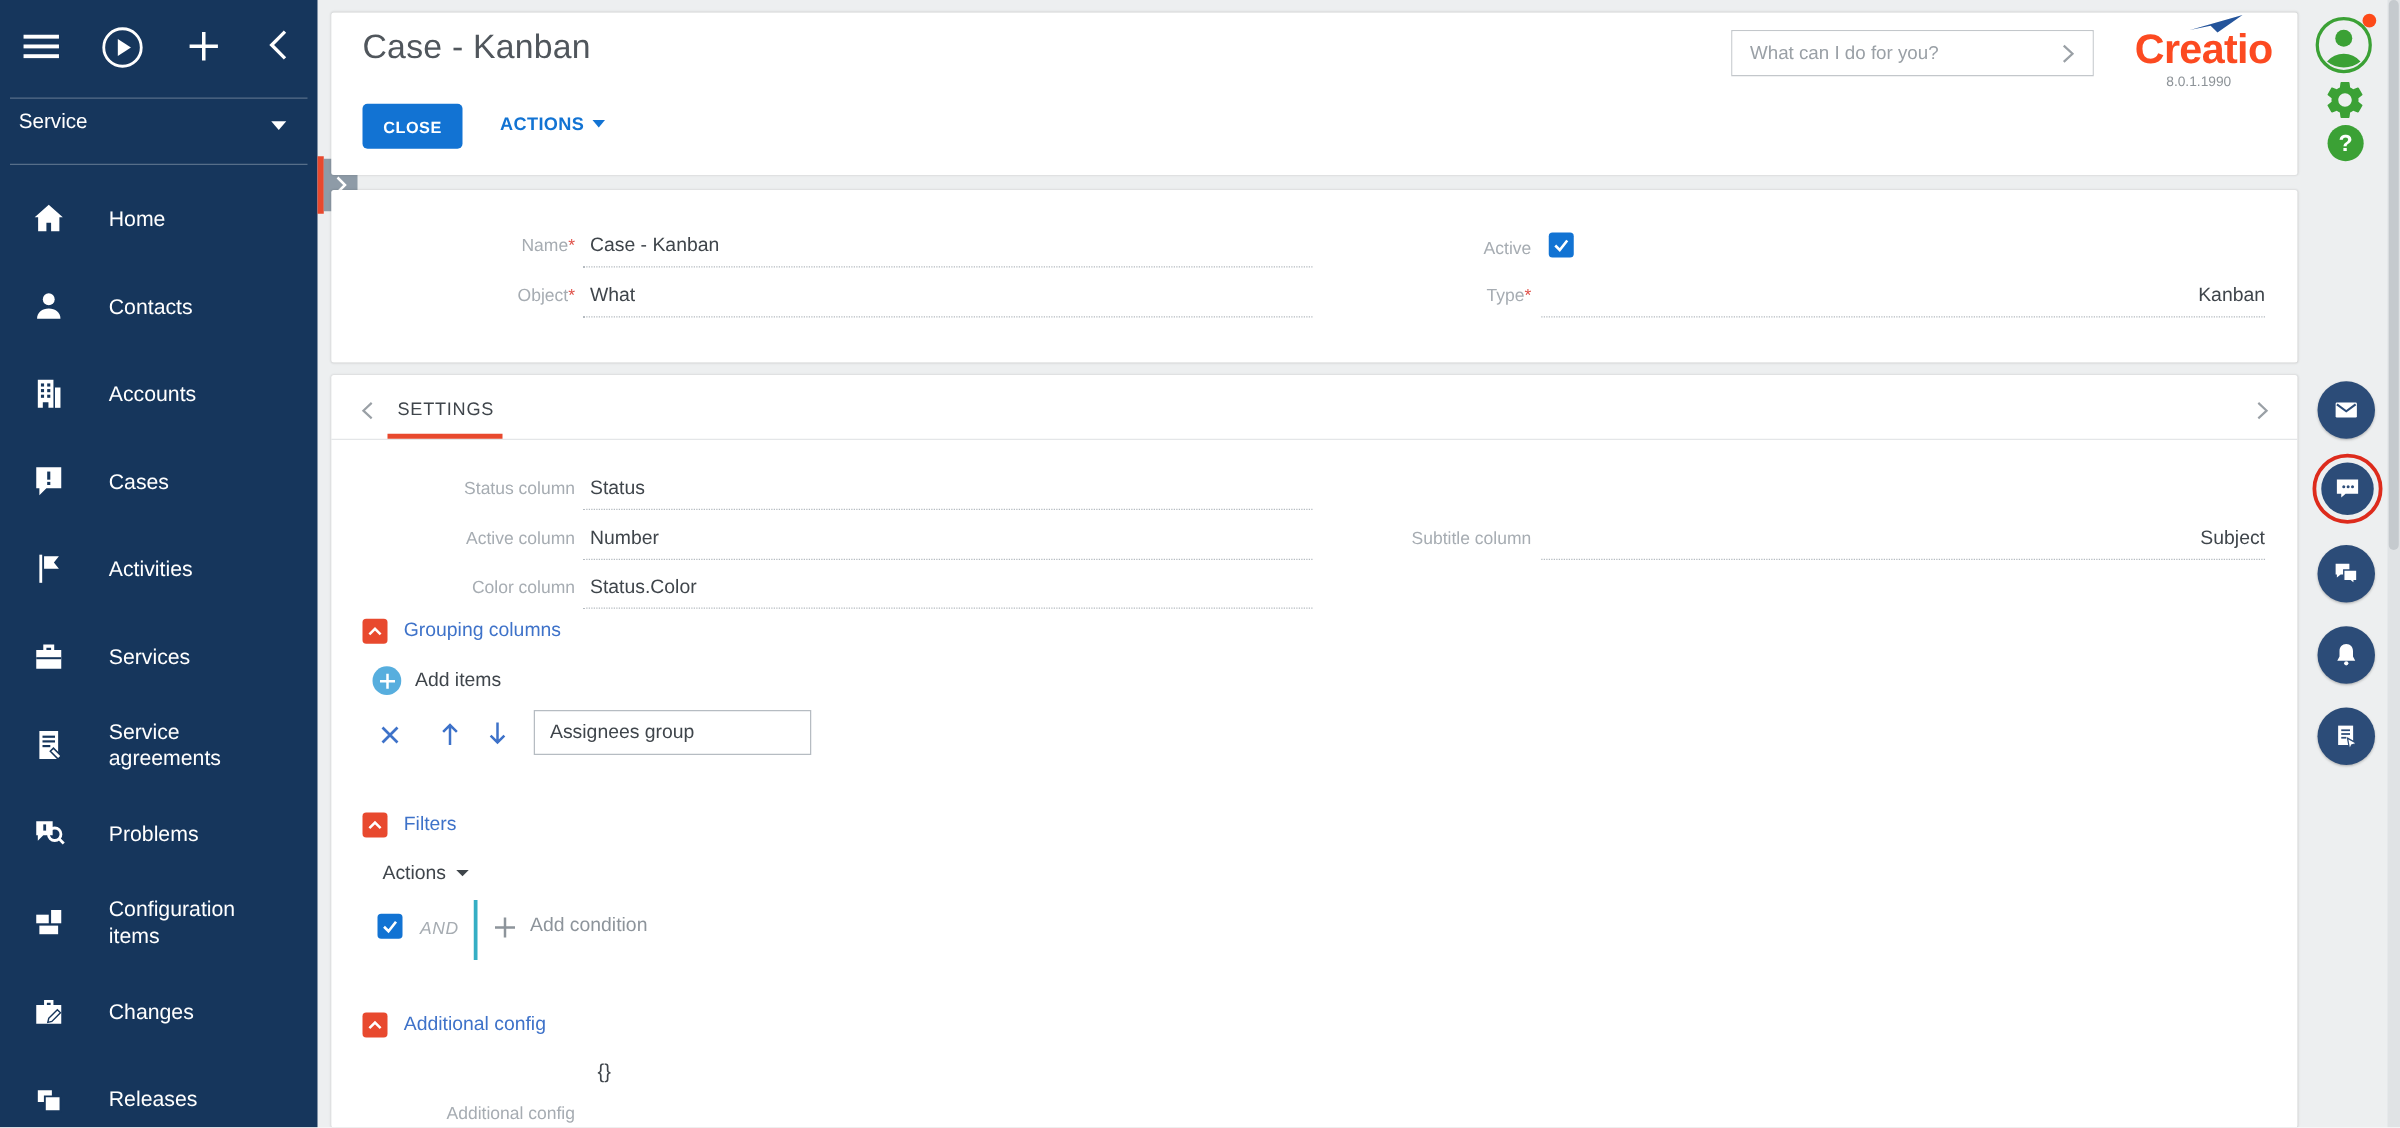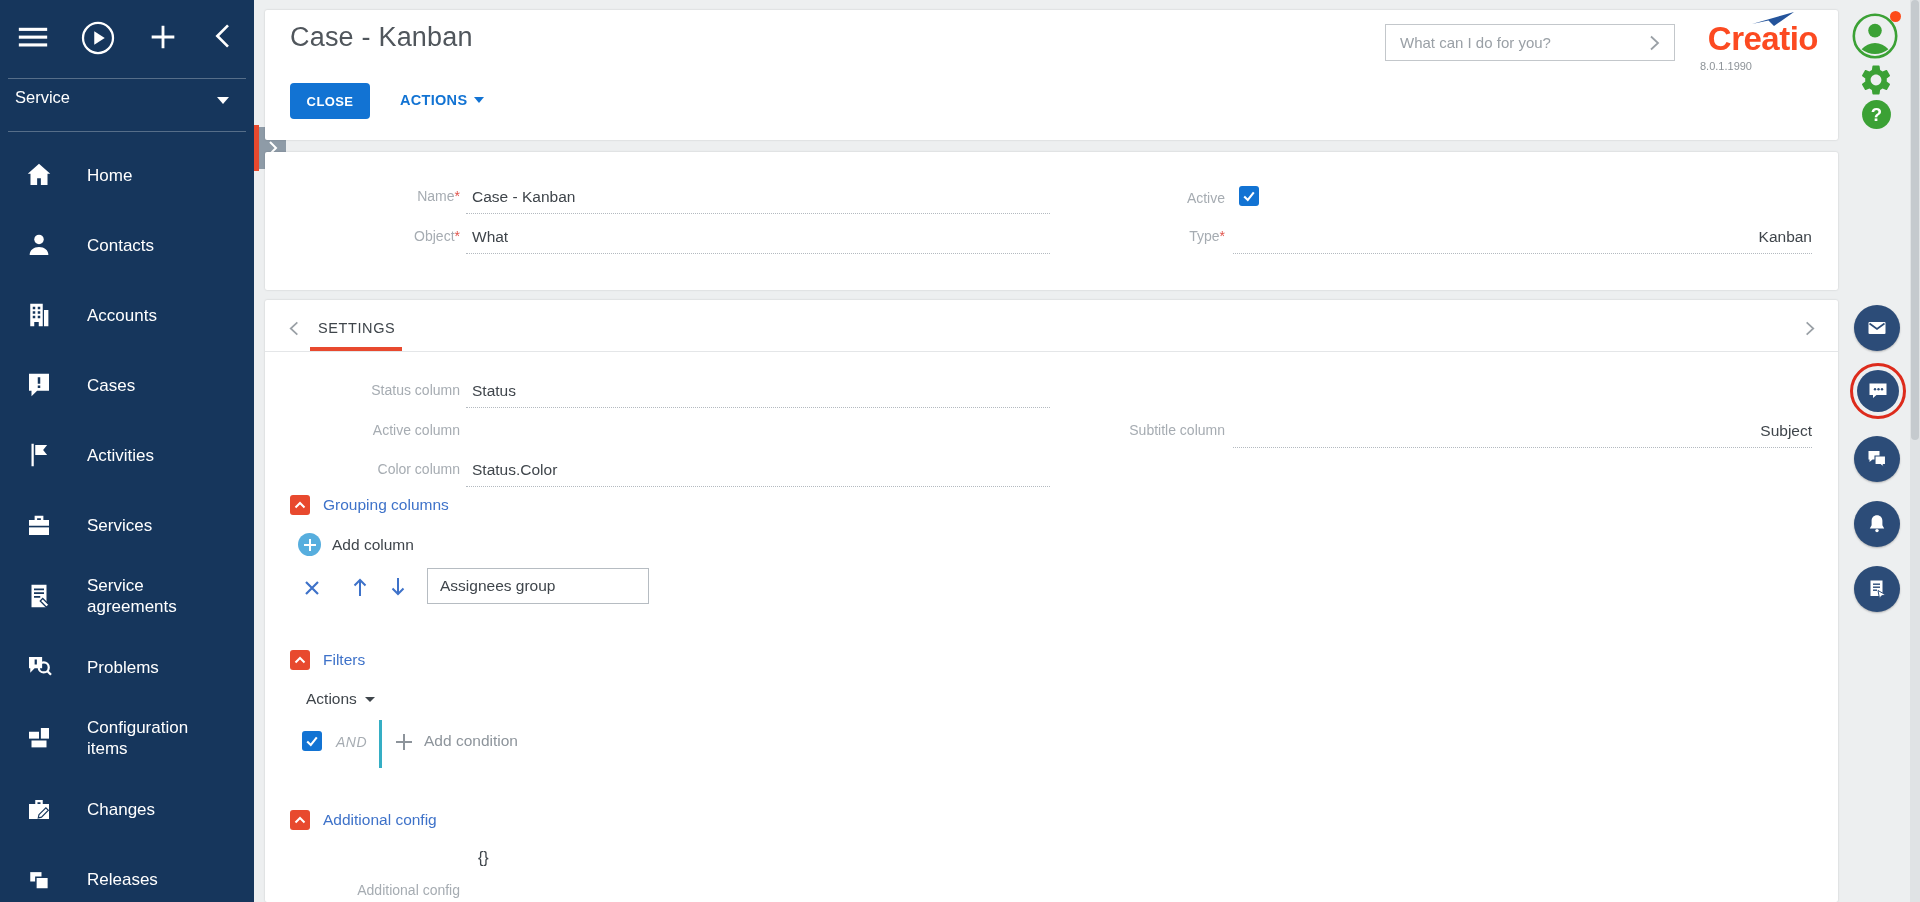--- a/index.html
+++ b/index.html
@@ -34,21 +34,21 @@
   .page-title { position:absolute; left:290px; top:22px; font-size:27px; color:#50565c; letter-spacing:.2px; }
   .btn-close { position:absolute; left:290px; top:83px; width:80px; height:36px; background:#1273d3; color:#fff; border:none; border-radius:4px; font-family:"Liberation Sans",sans-serif; font-size:13px; font-weight:bold; letter-spacing:.4px; cursor:pointer; }
   .btn-actions { position:absolute; left:400px; top:92px; color:#1273d3; font-size:14.5px; font-weight:bold; letter-spacing:.3px; cursor:pointer; }
   .btn-actions .caret { display:inline-block; margin-left:7px; vertical-align:2px; width:0; height:0; border-left:5.5px solid transparent; border-right:5.5px solid transparent; border-top:6px solid #1273d3; }
   .search-box { position:absolute; left:1385px; top:24px; width:290px; height:37px; border:1px solid #c3c7cb; background:#fff; }
   .search-box input { position:absolute; left:0; top:0; width:100%; height:100%; border:none; outline:none; padding:0 40px 0 14px; font-family:"Liberation Sans",sans-serif; font-size:15px; color:#555; }
   .search-box input::placeholder { color:#9aa0a6; }
   .search-go { position:absolute; right:10px; top:8px; cursor:pointer; }
   .logo { position:absolute; left:1700px; top:20px; width:118px; text-align:right; font-size:33px; font-weight:bold; letter-spacing:-.5px; color:#fc4a21; }
   .logo-plane { position:absolute; left:1752px; top:12px; }
-  .logo-version { position:absolute; left:1700px; top:60px; width:118px; text-align:left; font-size:11px; color:#8d9398; }
+  .logo-version { position:absolute; left:1700px; top:60px; width:118px; text-align:center; font-size:11px; color:#8d9398; }
 
   
   .flabel { position:absolute; width:180px; text-align:right; font-size:14px; color:#a6acb2; }
   .flabel .req { color:#e0534b; }
   .fval { position:absolute; border-bottom:1px dotted #b4bac0; font-size:15.5px; color:#3f454b; line-height:21px; padding:0 0 6px 6px; cursor:text; }
   .fval.left  { left:466px;  width:584px; }
   .fval.right { left:1233px; width:579px;text-align:right; }
   .flabel.left  { left:280px; }
   .flabel.right { left:1045px; }
 
@@ -284,37 +284,38 @@
   <div class="tab-underline"></div>
   <span class="tab-chevron" style="left:1800px; top:319px;">
     <svg width="19" height="19" viewBox="0 0 20 20">
         <polyline points="7,3.5 14,10 7,16.5" fill="none" stroke="#9aa0a6" stroke-width="1.8"></polyline>
       </svg>
   </span>
 
   <div class="flabel left" style="top:382px;">Status column</div>
   <div class="fval left" style="top:380px;">Status</div>
   <div class="flabel left" style="top:422px;">Active column</div>
+  <div class="fval left" style="top:420px;">Number</div>
   <div class="flabel left" style="top:461px;">Color column</div>
   <div class="fval left" style="top:459px;">Status.Color</div>
   <div class="flabel right" style="top:422px;">Subtitle column</div>
   <div class="fval right" style="top:420px;">Subject</div>
 
   <div class="sec-toggle" style="left:290px; top:495px;">
     <svg width="20" height="20" viewBox="0 0 20 20">
         <polyline points="5.5,12.5 10,8 14.5,12.5" fill="none" stroke="#fff" stroke-width="2"></polyline>
       </svg>
   </div>
   <div class="sec-title" style="top:496px;">Grouping columns</div>
   <div class="add-circle" style="top:533px;">
     <svg width="16" height="16" viewBox="0 0 16 16">
         <path d="M7 2h2v5h5v2H9v5H7V9H2V7h5z" fill="#fff"></path>
       </svg>
   </div>
-  <div class="add-label" style="top:536px;">Add column</div>
+  <div class="add-label" style="top:536px;">Add items</div>
   <span class="row-icon" style="left:302px; top:578px;">
     <svg width="20" height="20" viewBox="0 0 20 20">
         <path d="M4 4l12 12M16 4L4 16" stroke="#3e72c9" stroke-width="2.2"></path>
       </svg>
   </span>
   <span class="row-icon" style="left:350px; top:576px;">
     <svg width="20" height="22" viewBox="0 0 20 22">
         <path d="M10 20V4M4.5 9.5L10 4l5.5 5.5" fill="none" stroke="#3e72c9" stroke-width="2"></path>
       </svg>
   </span>

